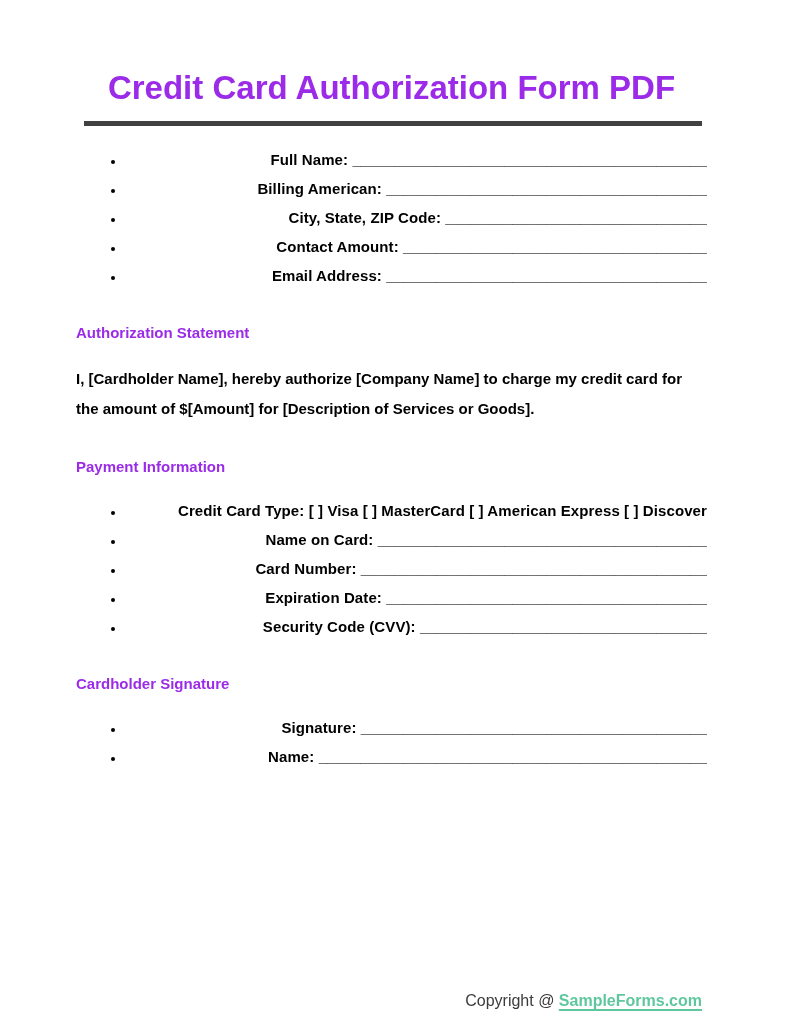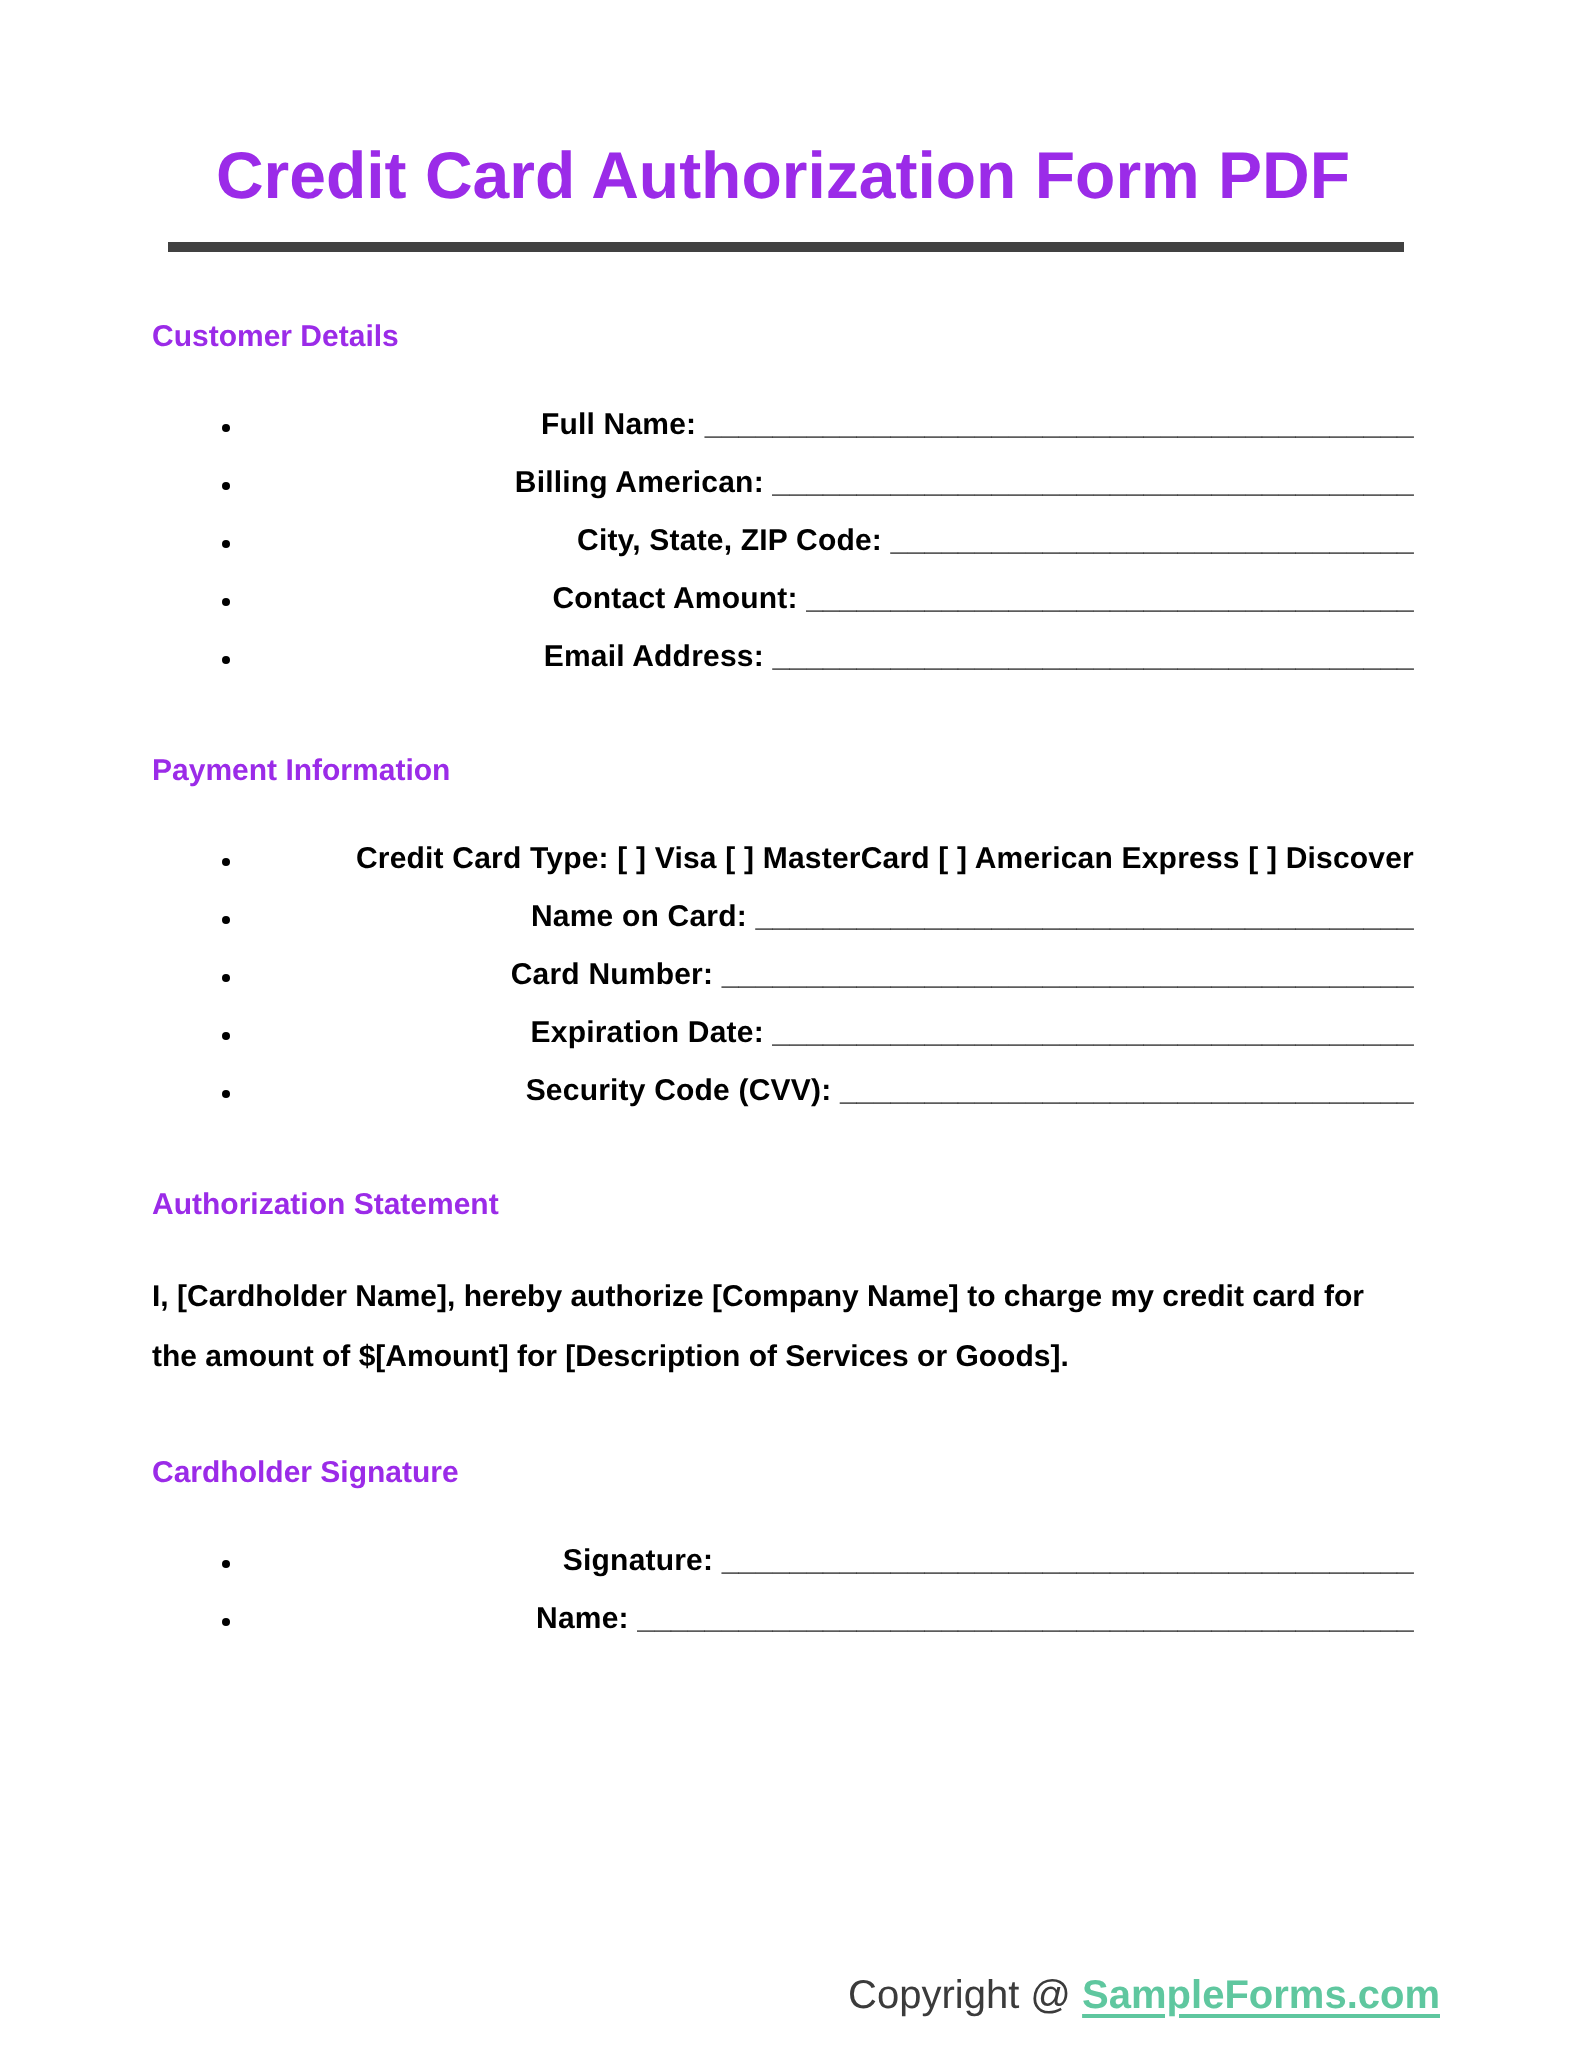--- a/index.html
+++ b/index.html
@@ -62,23 +62,23 @@
   .statement {
     margin: 21px 0 0 0;
     max-width: 640px;
     font-size: 15px;
     font-weight: bold;
     line-height: 30px;
   }
 
   .footer {
     position: absolute;
-    right: 71px;
+    right: 89px;
     bottom: 21px;
-    font-size: 20px;
+    font-size: 16px;
     color: var(--footer-text);
     white-space: nowrap;
   }
   .footer-link {
     color: var(--link-green);
     font-weight: bold;
     text-decoration: underline;
     text-decoration-thickness: 1.5px;
     text-underline-offset: 3px;
     cursor: pointer;
@@ -86,44 +86,43 @@
 </style>
 </head>
 <body>
 
 <div class="page">
 
   <h1 class="doc-title">Credit Card Authorization Form PDF</h1>
   <div class="title-rule"></div>
 
   <div class="section">
-    <h2 class="section-heading">Customer Details</h2>
     <ul class="field-list">
       <li>Full Name: __________________________________________</li>
       <li>Billing American: ______________________________________</li>
       <li>City, State, ZIP Code: _______________________________</li>
       <li>Contact Amount: ____________________________________</li>
       <li>Email Address: ______________________________________</li>
     </ul>
+  </div>
+
+  <div class="section">
+    <h2 class="section-heading">Authorization Statement</h2>
+    <p class="statement">I, [Cardholder Name], hereby authorize [Company Name] to charge my credit card for the amount of $[Amount] for [Description of Services or Goods].</p>
   </div>
 
   <div class="section">
     <h2 class="section-heading">Payment Information</h2>
     <ul class="field-list">
       <li>Credit Card Type: [ ] Visa [ ] MasterCard [ ] American Express [ ] Discover</li>
       <li>Name on Card: _______________________________________</li>
       <li>Card Number: _________________________________________</li>
       <li>Expiration Date: ______________________________________</li>
       <li>Security Code (CVV): __________________________________</li>
     </ul>
-  </div>
-
-  <div class="section">
-    <h2 class="section-heading">Authorization Statement</h2>
-    <p class="statement">I, [Cardholder Name], hereby authorize [Company Name] to charge my credit card for the amount of $[Amount] for [Description of Services or Goods].</p>
   </div>
 
   <div class="section">
     <h2 class="section-heading">Cardholder Signature</h2>
     <ul class="field-list">
       <li>Signature: _________________________________________</li>
       <li>Name: ______________________________________________</li>
     </ul>
   </div>
 

